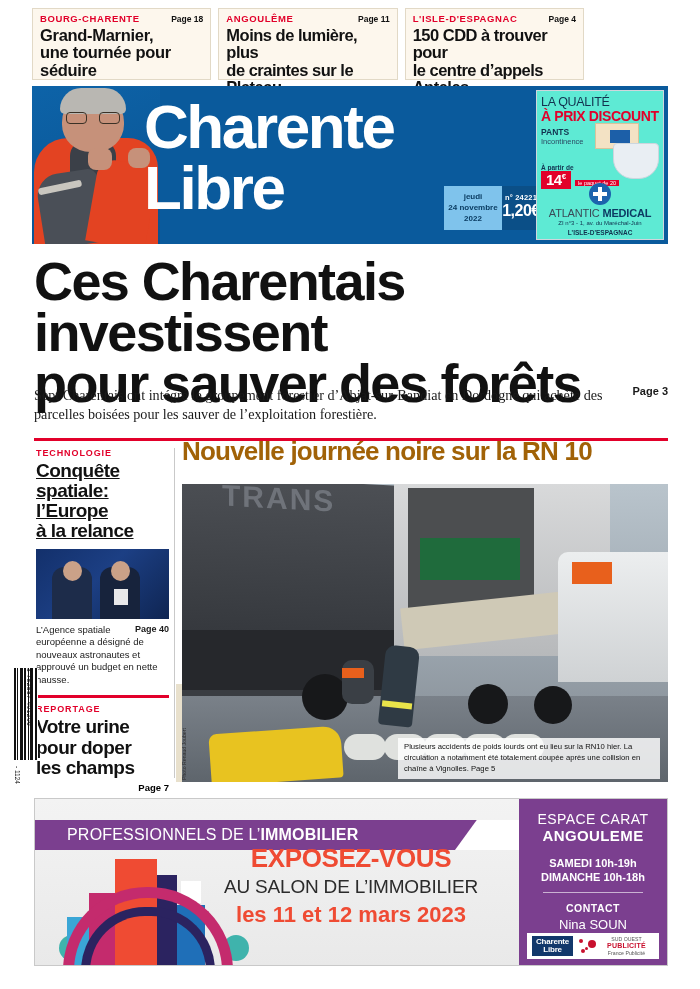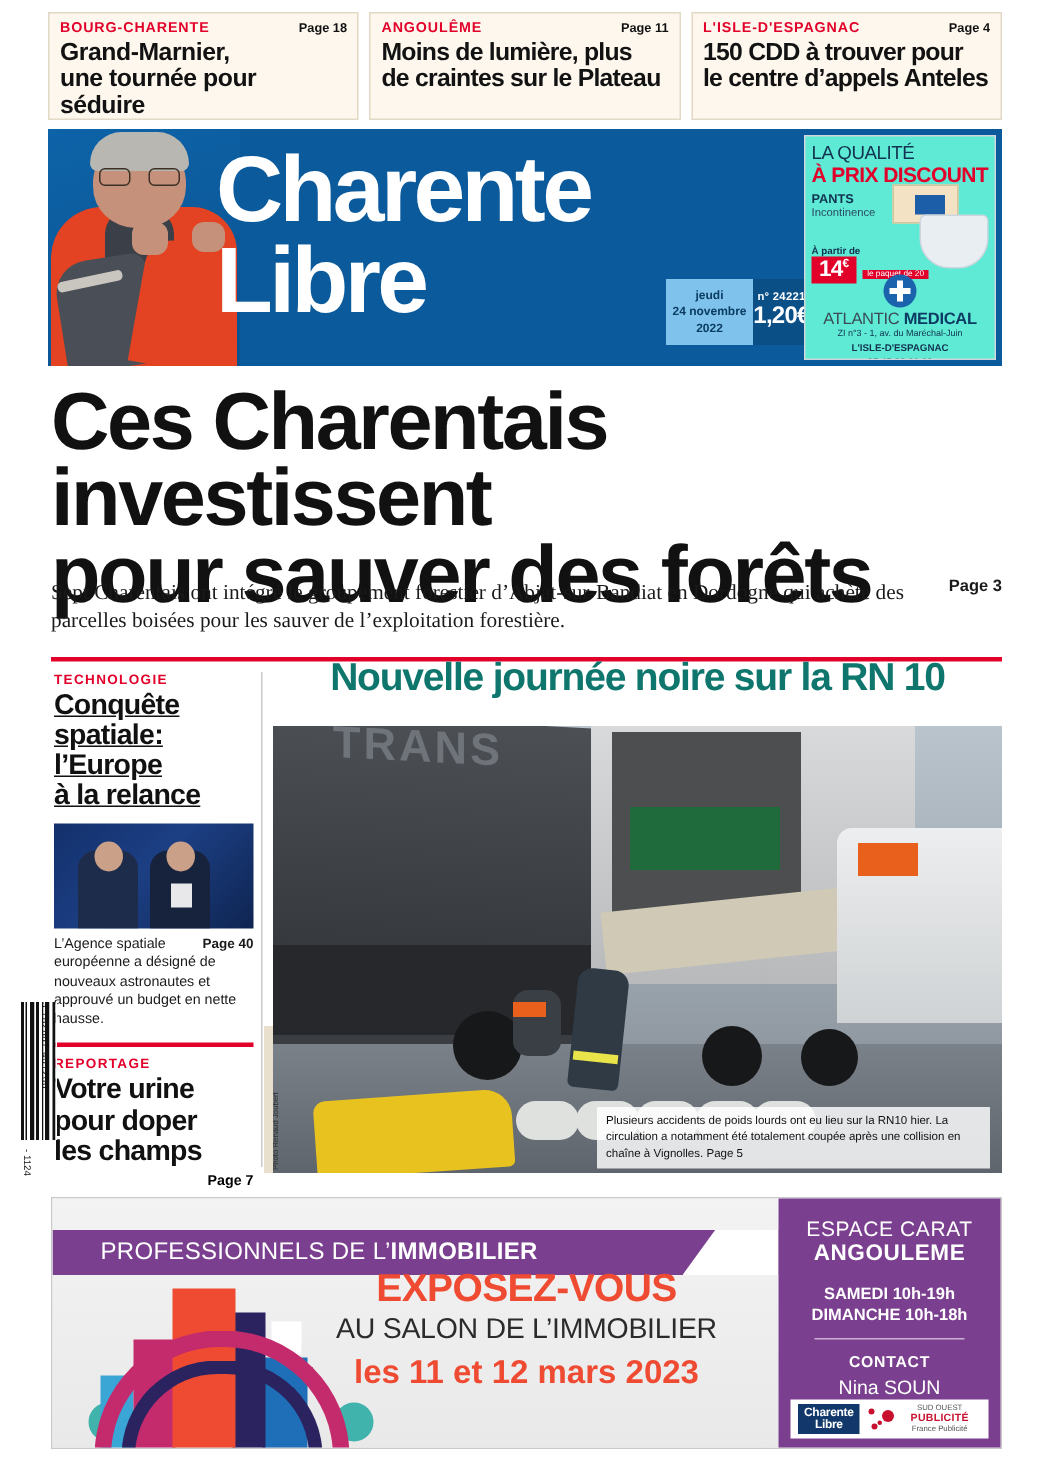--- a/index.html
+++ b/index.html
@@ -5,21 +5,21 @@
   * { box-sizing: border-box; margin: 0; padding: 0; }
   html, body {
     width: 700px; height: 989px;
     background: #ffffff;
     font-family: "Liberation Sans", sans-serif;
     overflow: hidden;
   }
   .page { position: relative; width: 700px; height: 989px; background: #fff; }
 
   
-  .teasers { position: absolute; left: 32px; top: 8px; width: 636px; height: 72px;
+  .teasers { position: absolute; left: 32px; top: 8px; width: 552px; height: 72px;
              display: flex; gap: 7px; }
   .teaser { flex: 1; background: #fdf7ed; border: 1px solid #e2d9c6; padding: 4px 7px 2px 7px;
             display: flex; flex-direction: column; }
   .teaser-head { display: flex; justify-content: space-between; align-items: baseline; }
   .teaser-kicker { color: #e2002a; font-weight: bold; font-size: 9.5px; letter-spacing: .6px; }
   .teaser-page { color: #111; font-weight: bold; font-size: 8.5px; }
   .teaser-title { margin-top: 3px; font-size: 16.5px; line-height: 1.06; font-weight: bold;
                   color: #121212; letter-spacing: -.3px; font-stretch: condensed; }
   .teaser:nth-child(2) .teaser-title,
   .teaser:nth-child(3) .teaser-title { letter-spacing: -.5px; }
@@ -122,21 +122,21 @@
   .lcol .cap { margin-top: 5px; font-size: 9.5px; line-height: 1.32; color: #1a1a1a; }
   .lcol .cap .pg { float: right; font-weight: bold; font-size: 9px; }
   .sep-red { width: 133px; height: 3px; background: #e2002a; margin: 9px 0 6px 0; }
   .lcol .title2 { font-size: 19px; line-height: 1.08; font-weight: bold; color: #111;
                   letter-spacing: -.5px; margin-top: 3px; }
   .lcol .pg2 { text-align: right; font-weight: bold; font-size: 9.5px; margin-top: 3px; }
   .vrule { position: absolute; left: 174px; top: 448px; width: 1px; height: 330px; background: #c9c9c9; }
 
   
   .rn-head { position: absolute; left: 182px; top: 436px; width: 486px;
-             font-size: 26px; font-weight: bold; color: #0f766e; letter-spacing: -.8px; text-align: center; }
+             font-size: 26px; font-weight: bold; color: #a16207; letter-spacing: -.8px; }
   .rn-photo { position: absolute; left: 182px; top: 484px; width: 486px; height: 298px;
               overflow: hidden; background: #8e949b; }
   .rn-photo .sky { position: absolute; inset: 0; background: linear-gradient(180deg,#b9c4cc 0%,#9aa4ad 55%,#7e858c 100%); }
   .rn-photo .truckL { position: absolute; left: -6px; top: -4px; width: 222px; height: 226px;
                       background: linear-gradient(180deg,#4c4f54 0%,#2c2f34 100%); transform: skewY(3deg); }
   .rn-photo .truckL .txt { position: absolute; left: 46px; top: 2px; color: #6f737a;
                            font-size: 30px; font-weight: bold; letter-spacing: 2px; }
   .rn-photo .truckLb { position: absolute; left: -6px; top: 146px; width: 230px; height: 84px; background: #26282c; }
   .rn-photo .truckLc { position: absolute; left: -6px; top: 206px; width: 232px; height: 64px; background: #3a3d42; }
   .rn-photo .boxT { position: absolute; left: 212px; top: -4px; width: 216px; height: 176px;

